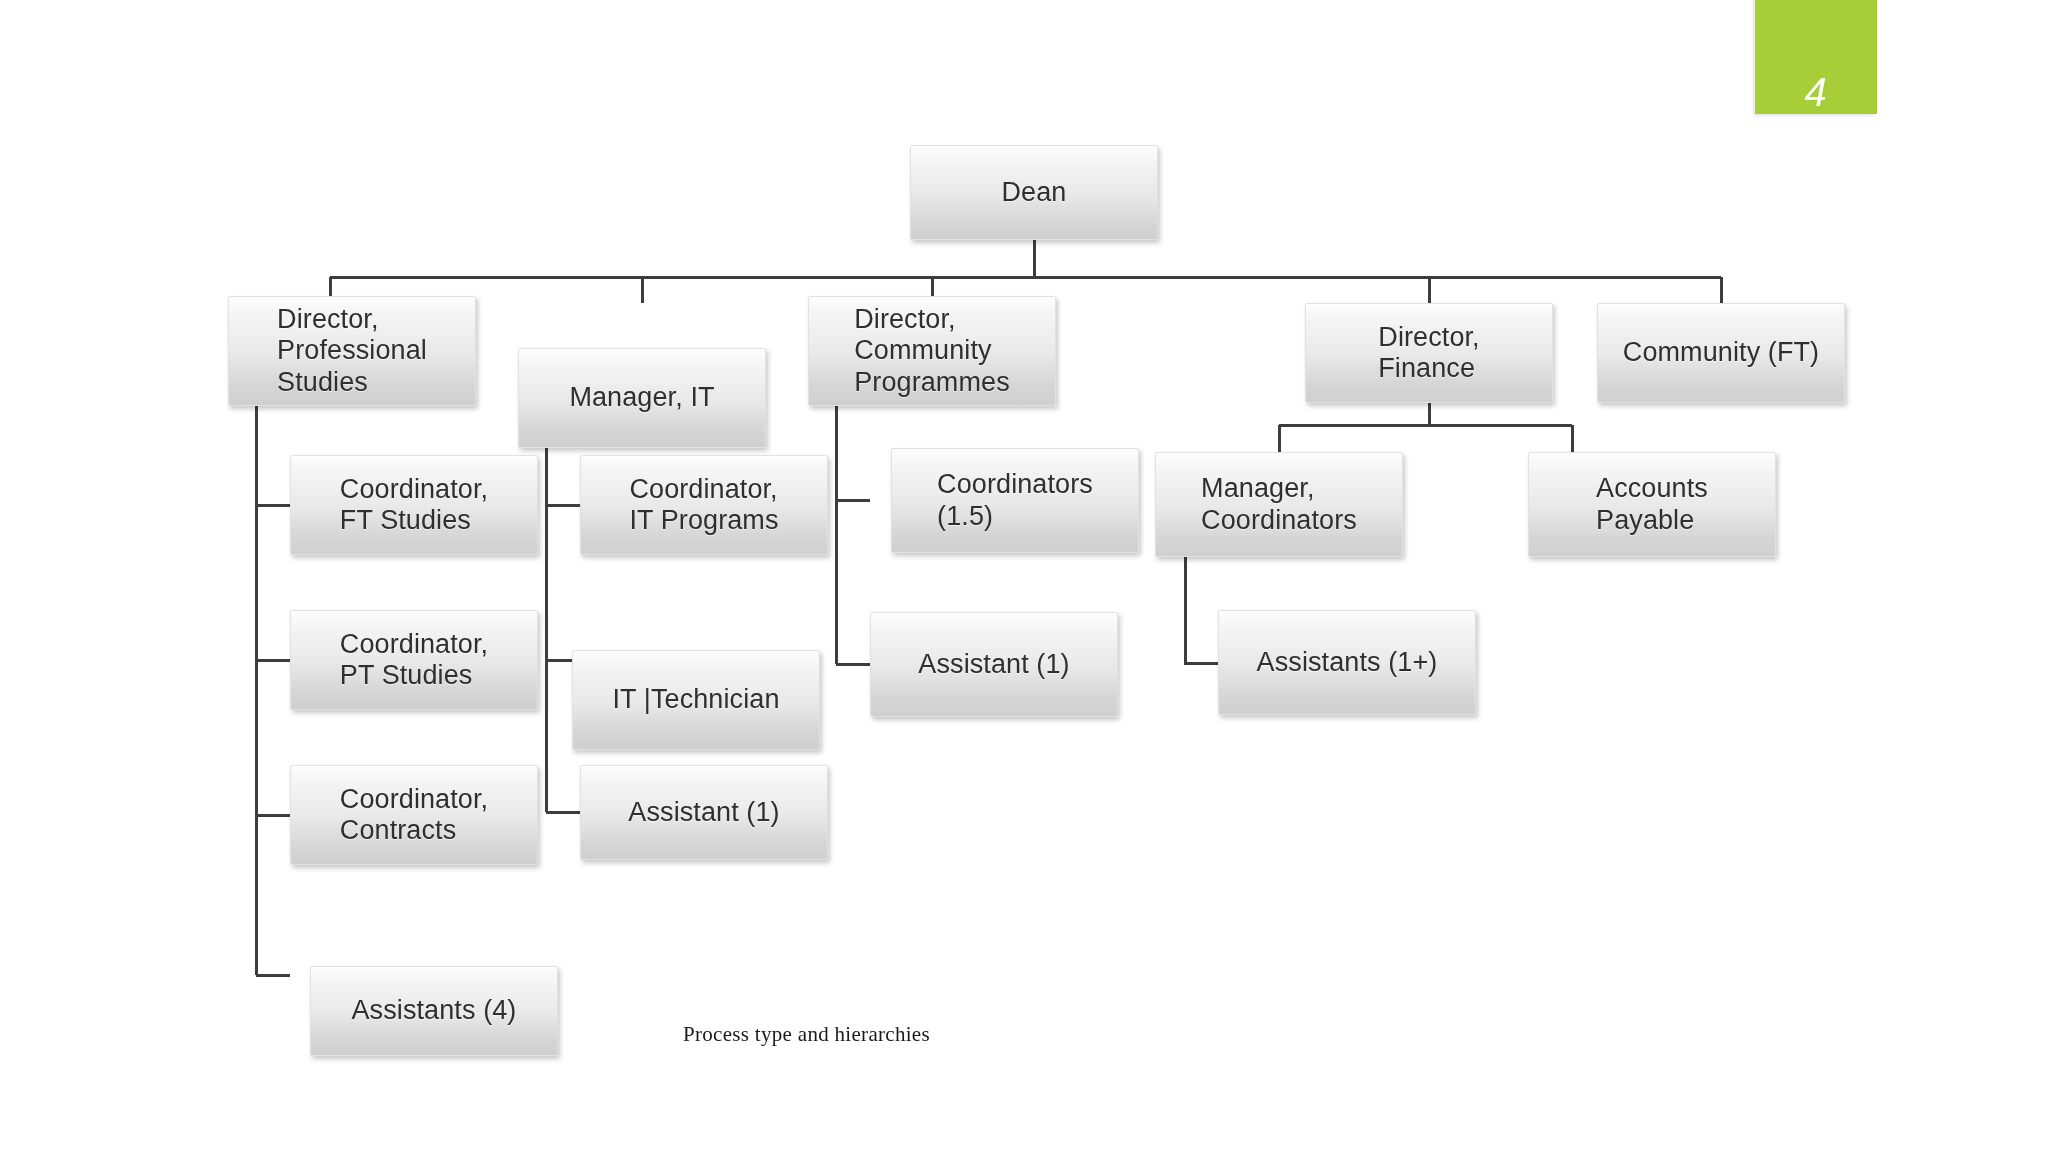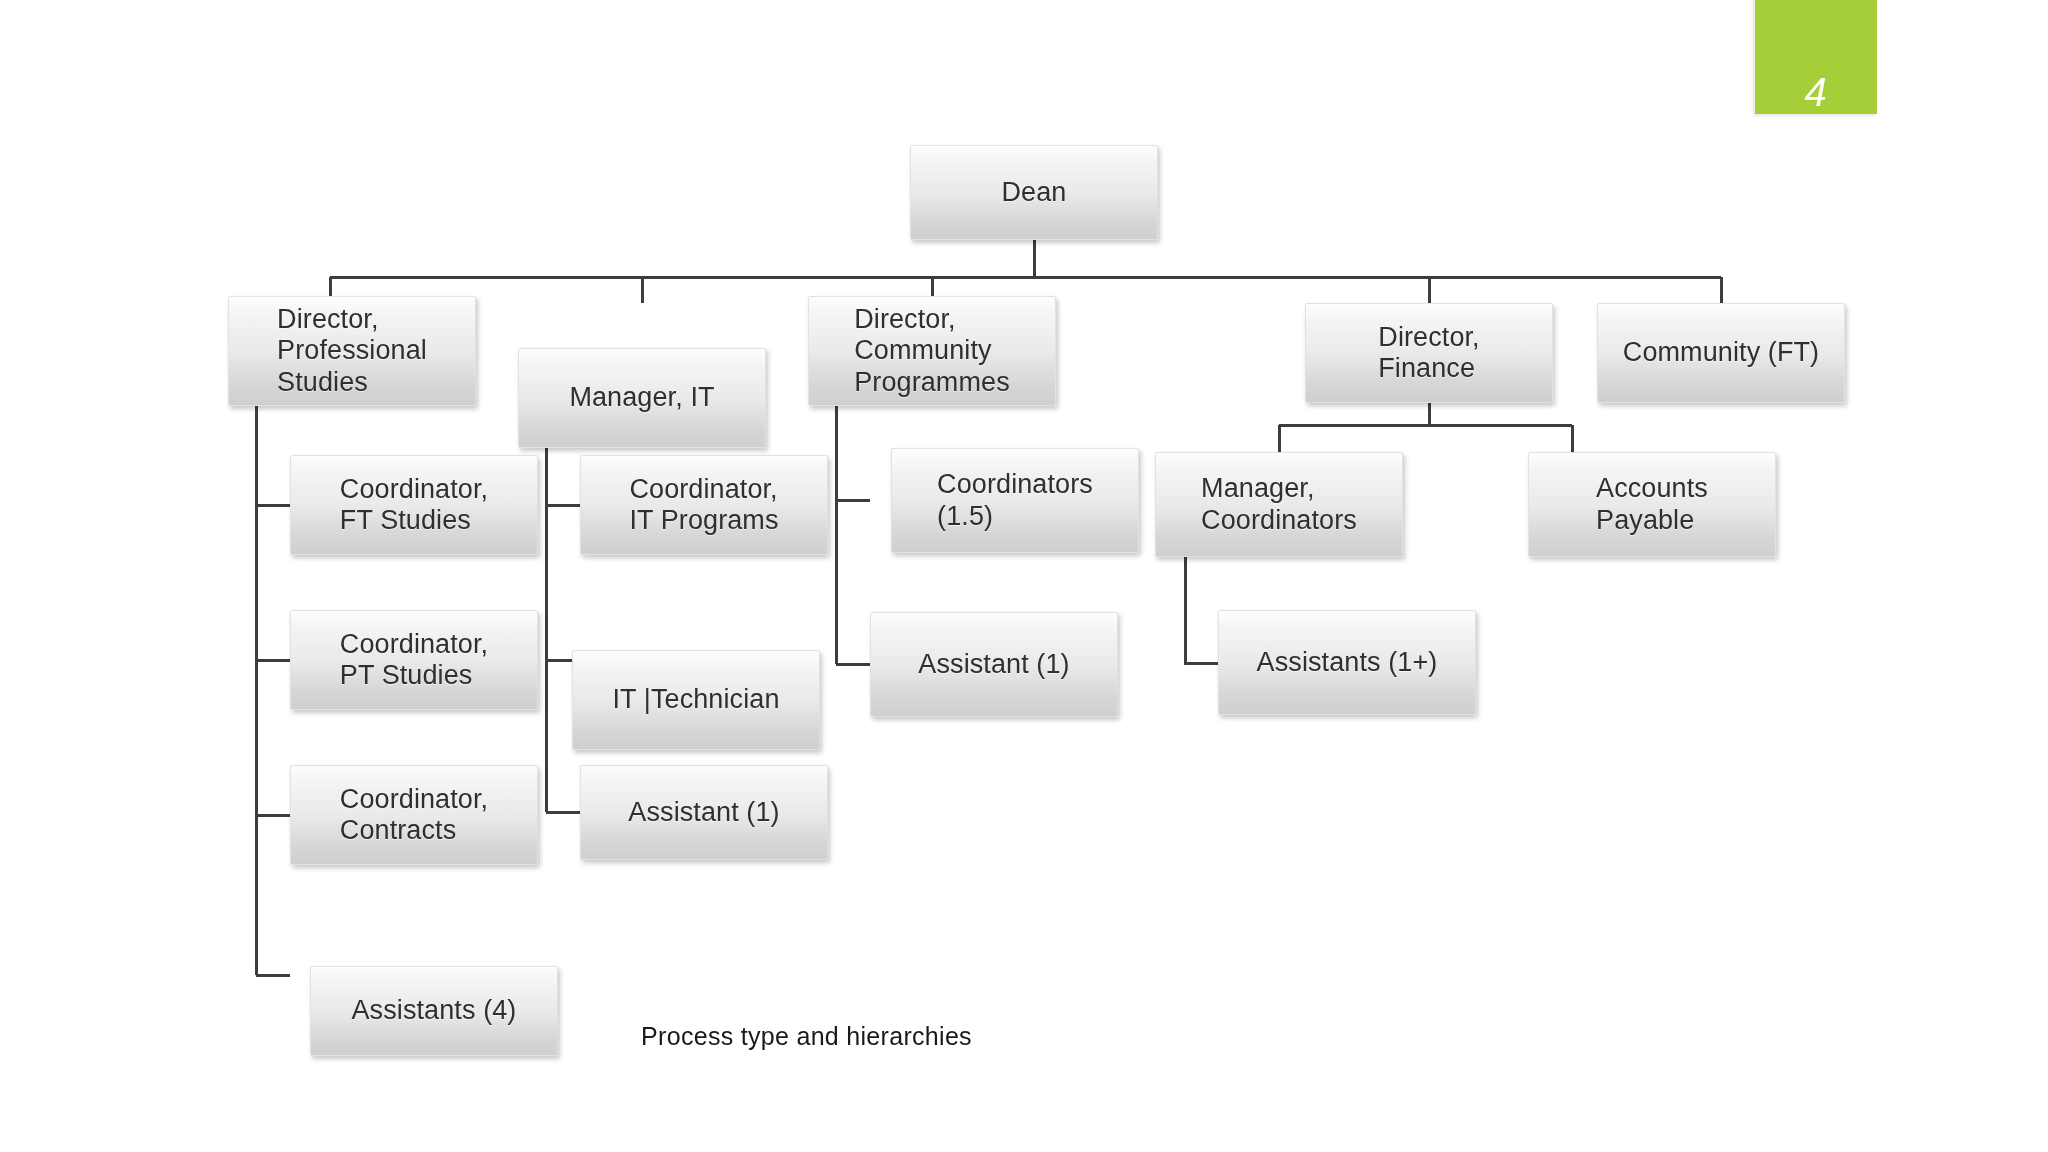--- a/index.html
+++ b/index.html
@@ -86,22 +86,22 @@
     text-shadow: 0 1px 0 rgba(255,255,255,0.55);
   }
 
   
   #caption {
     position: absolute;
     left: 0;
     top: 1022px;
     width: 1813px;
     text-align: center;
-    font-family: Liberation Sans, sans-serif;
-    font-size: 25px;
+    font-family: Liberation Serif, serif;
+    font-size: 21px;
     color: #1a1a1a;
     letter-spacing: 0.3px;
   }
   #caption-inner {
     display: inline-block;
     transform: translateX(-100px);
   }
 </style>
 </head>
 <body>

